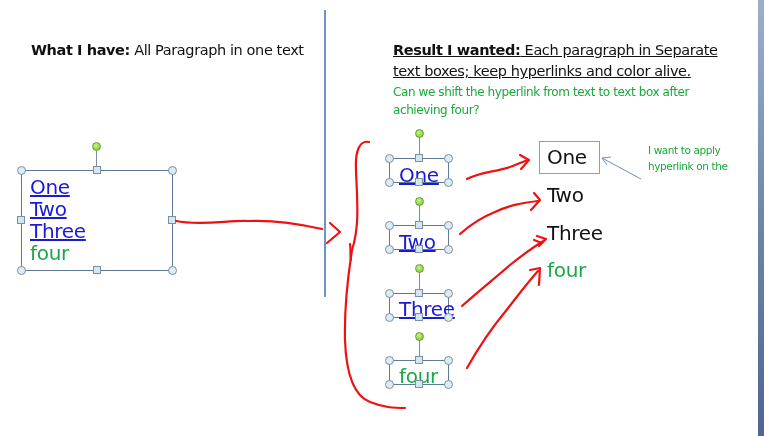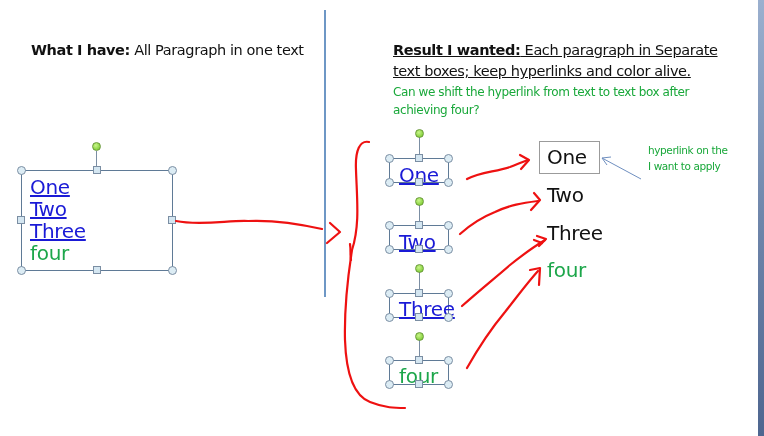--- a/index.html
+++ b/index.html
@@ -138,22 +138,22 @@
   <div class="h-square" style="left:415px; top:380px;"></div>
   <div class="h-circle" style="left:444px; top:380px;"></div>
 
   <div class="plain-box"></div>
   <div class="tb-text black" style="left:547px; top:146px;">One</div>
   <div class="tb-text black" style="left:547px; top:184px;">Two</div>
   <div class="tb-text black" style="left:547px; top:222px;">Three</div>
   <div class="tb-text green" style="left:547px; top:259px;">four</div>
 
   <div class="side-note">
+    <div>I want to apply</div>
     <div>hyperlink on the</div>
-    <div>I want to apply</div>
   </div>
 
   <svg class="overlay" width="758" height="436">
     <g fill="none" stroke="#ee1111" stroke-width="2.2" stroke-linecap="round" stroke-linejoin="round">
 
       <path d="M176,221 C200,226 230,220 248,221 C270,220 300,224 322,229"></path>
       <path d="M330,223 L340,232 L327,243"></path>
 
       <path d="M369,142 C360,140 355,150 356,170 C357,200 360,225 352,250 C349,270 344,300 345,340 C346,370 352,395 370,402 C385,408 395,408 405,408"></path>
       <path d="M350,244 C351,250 350,255 351,260"></path>

